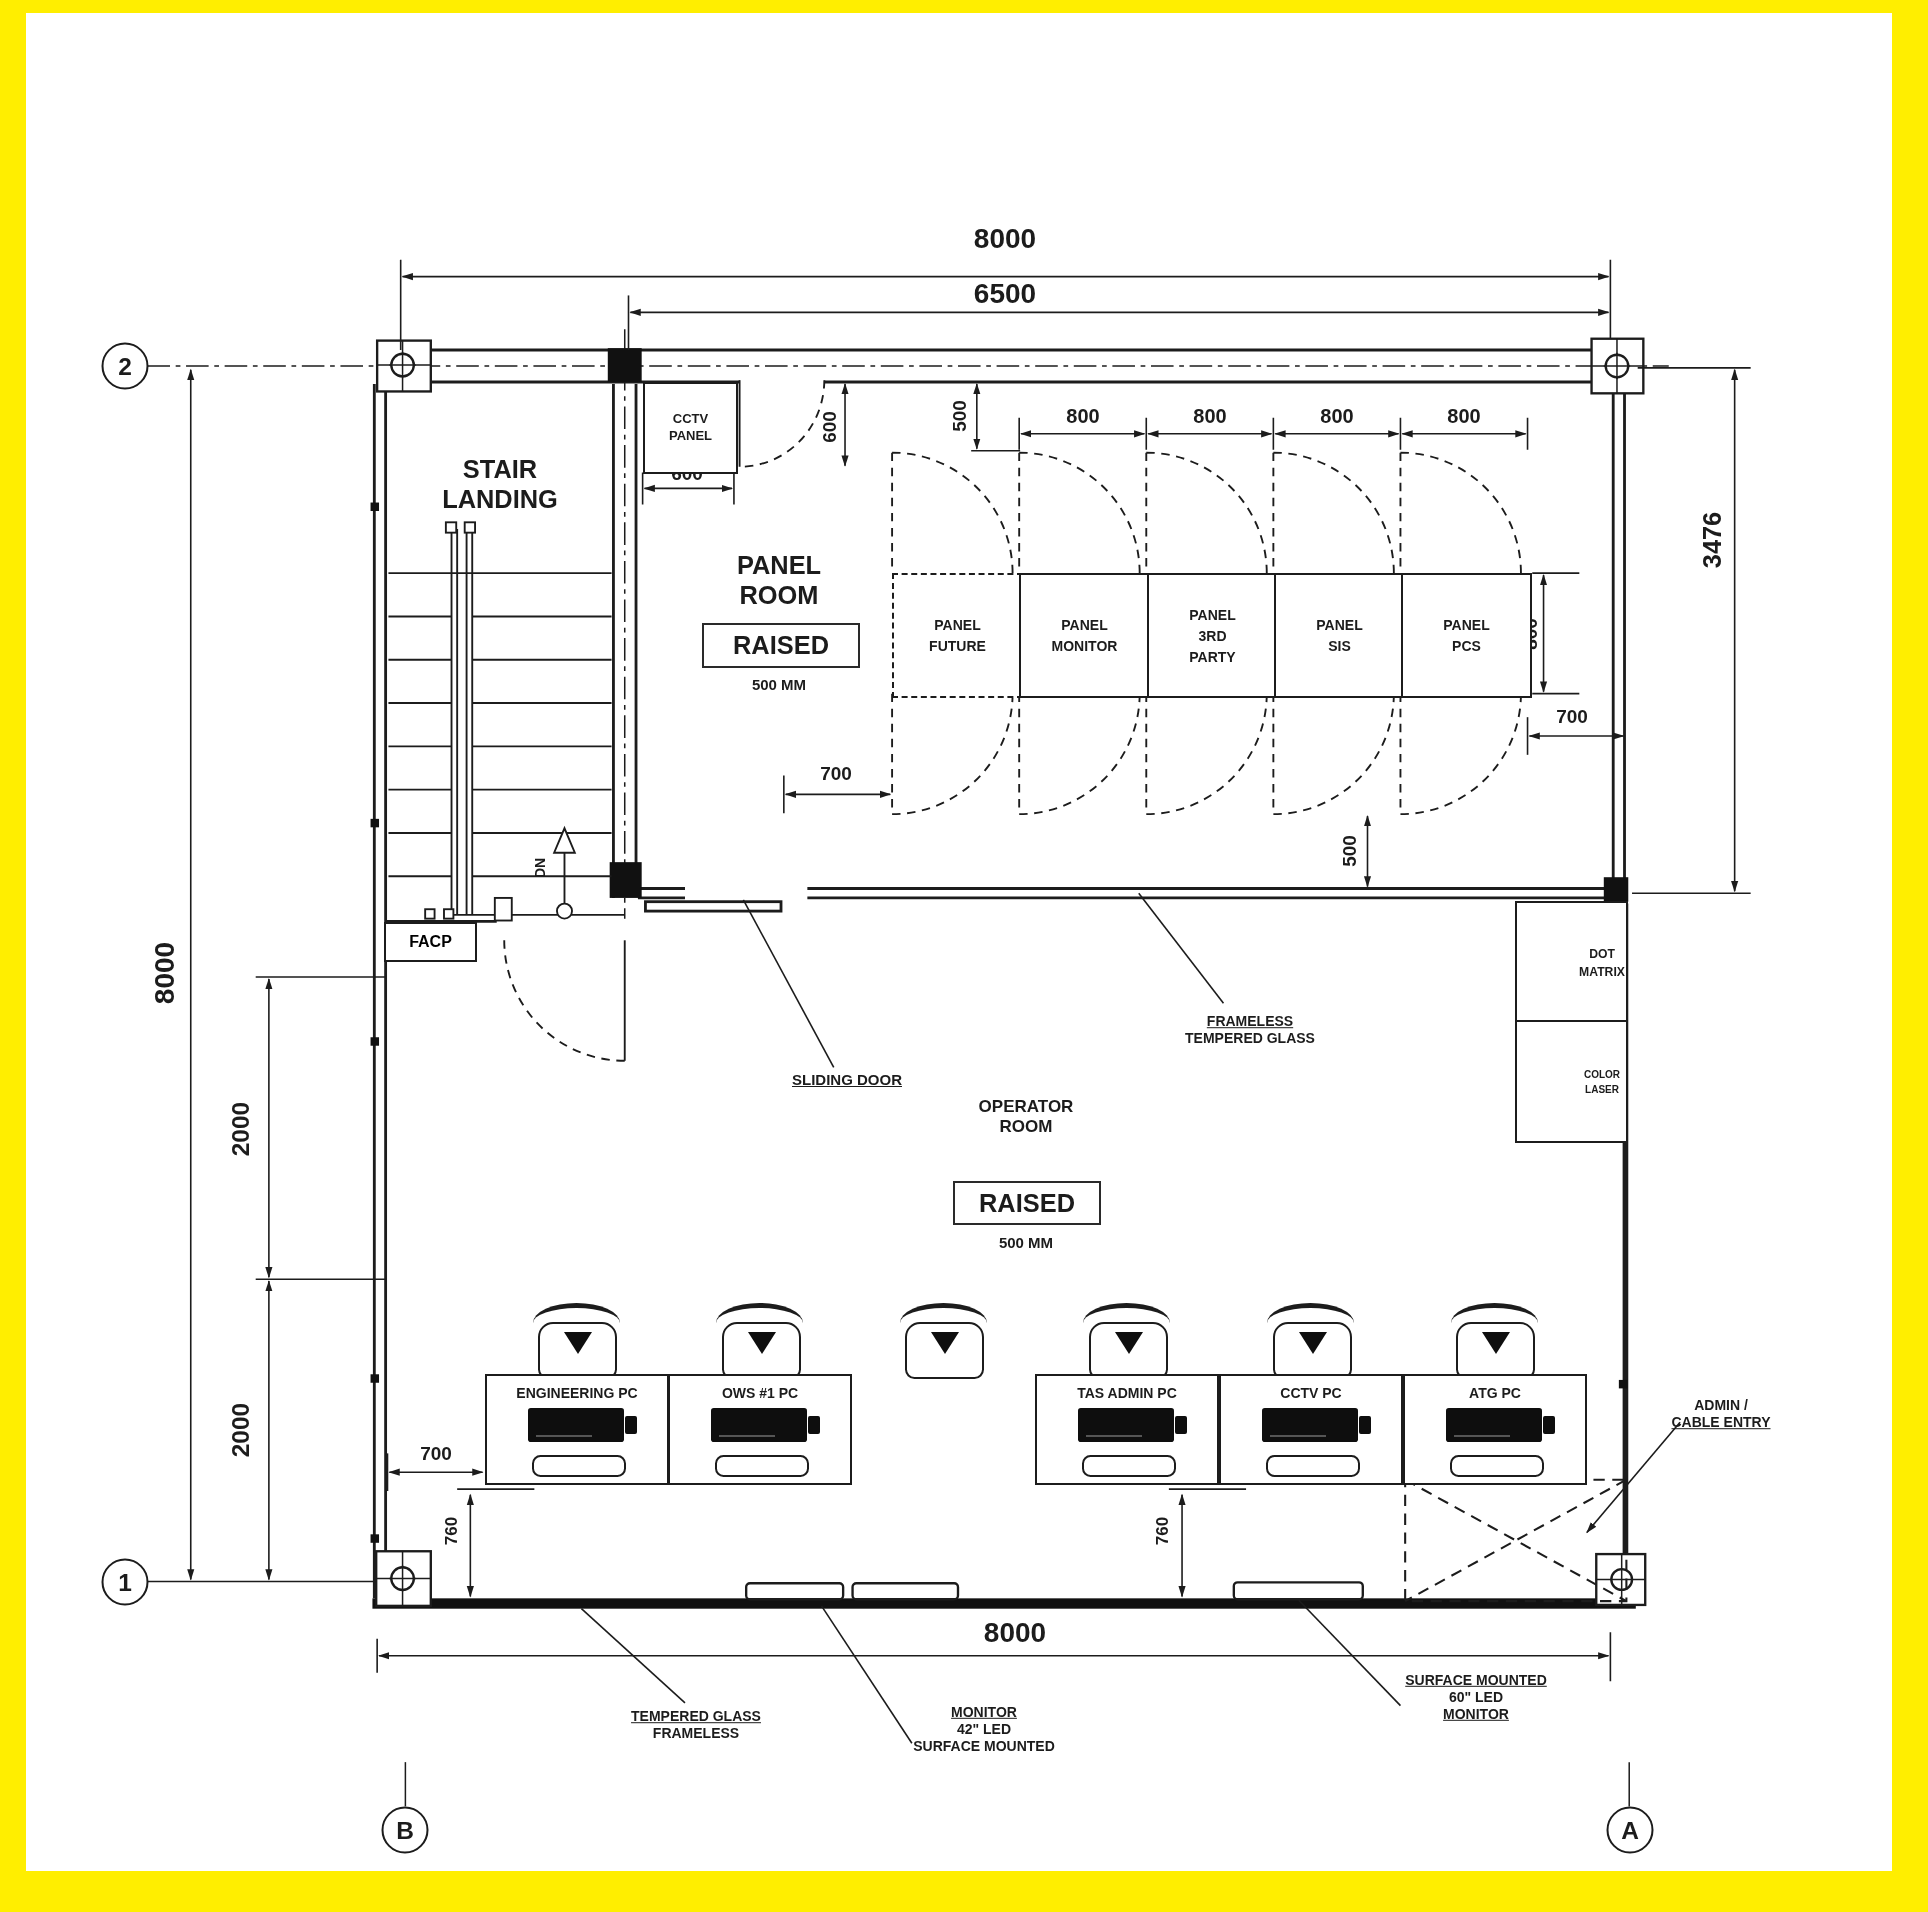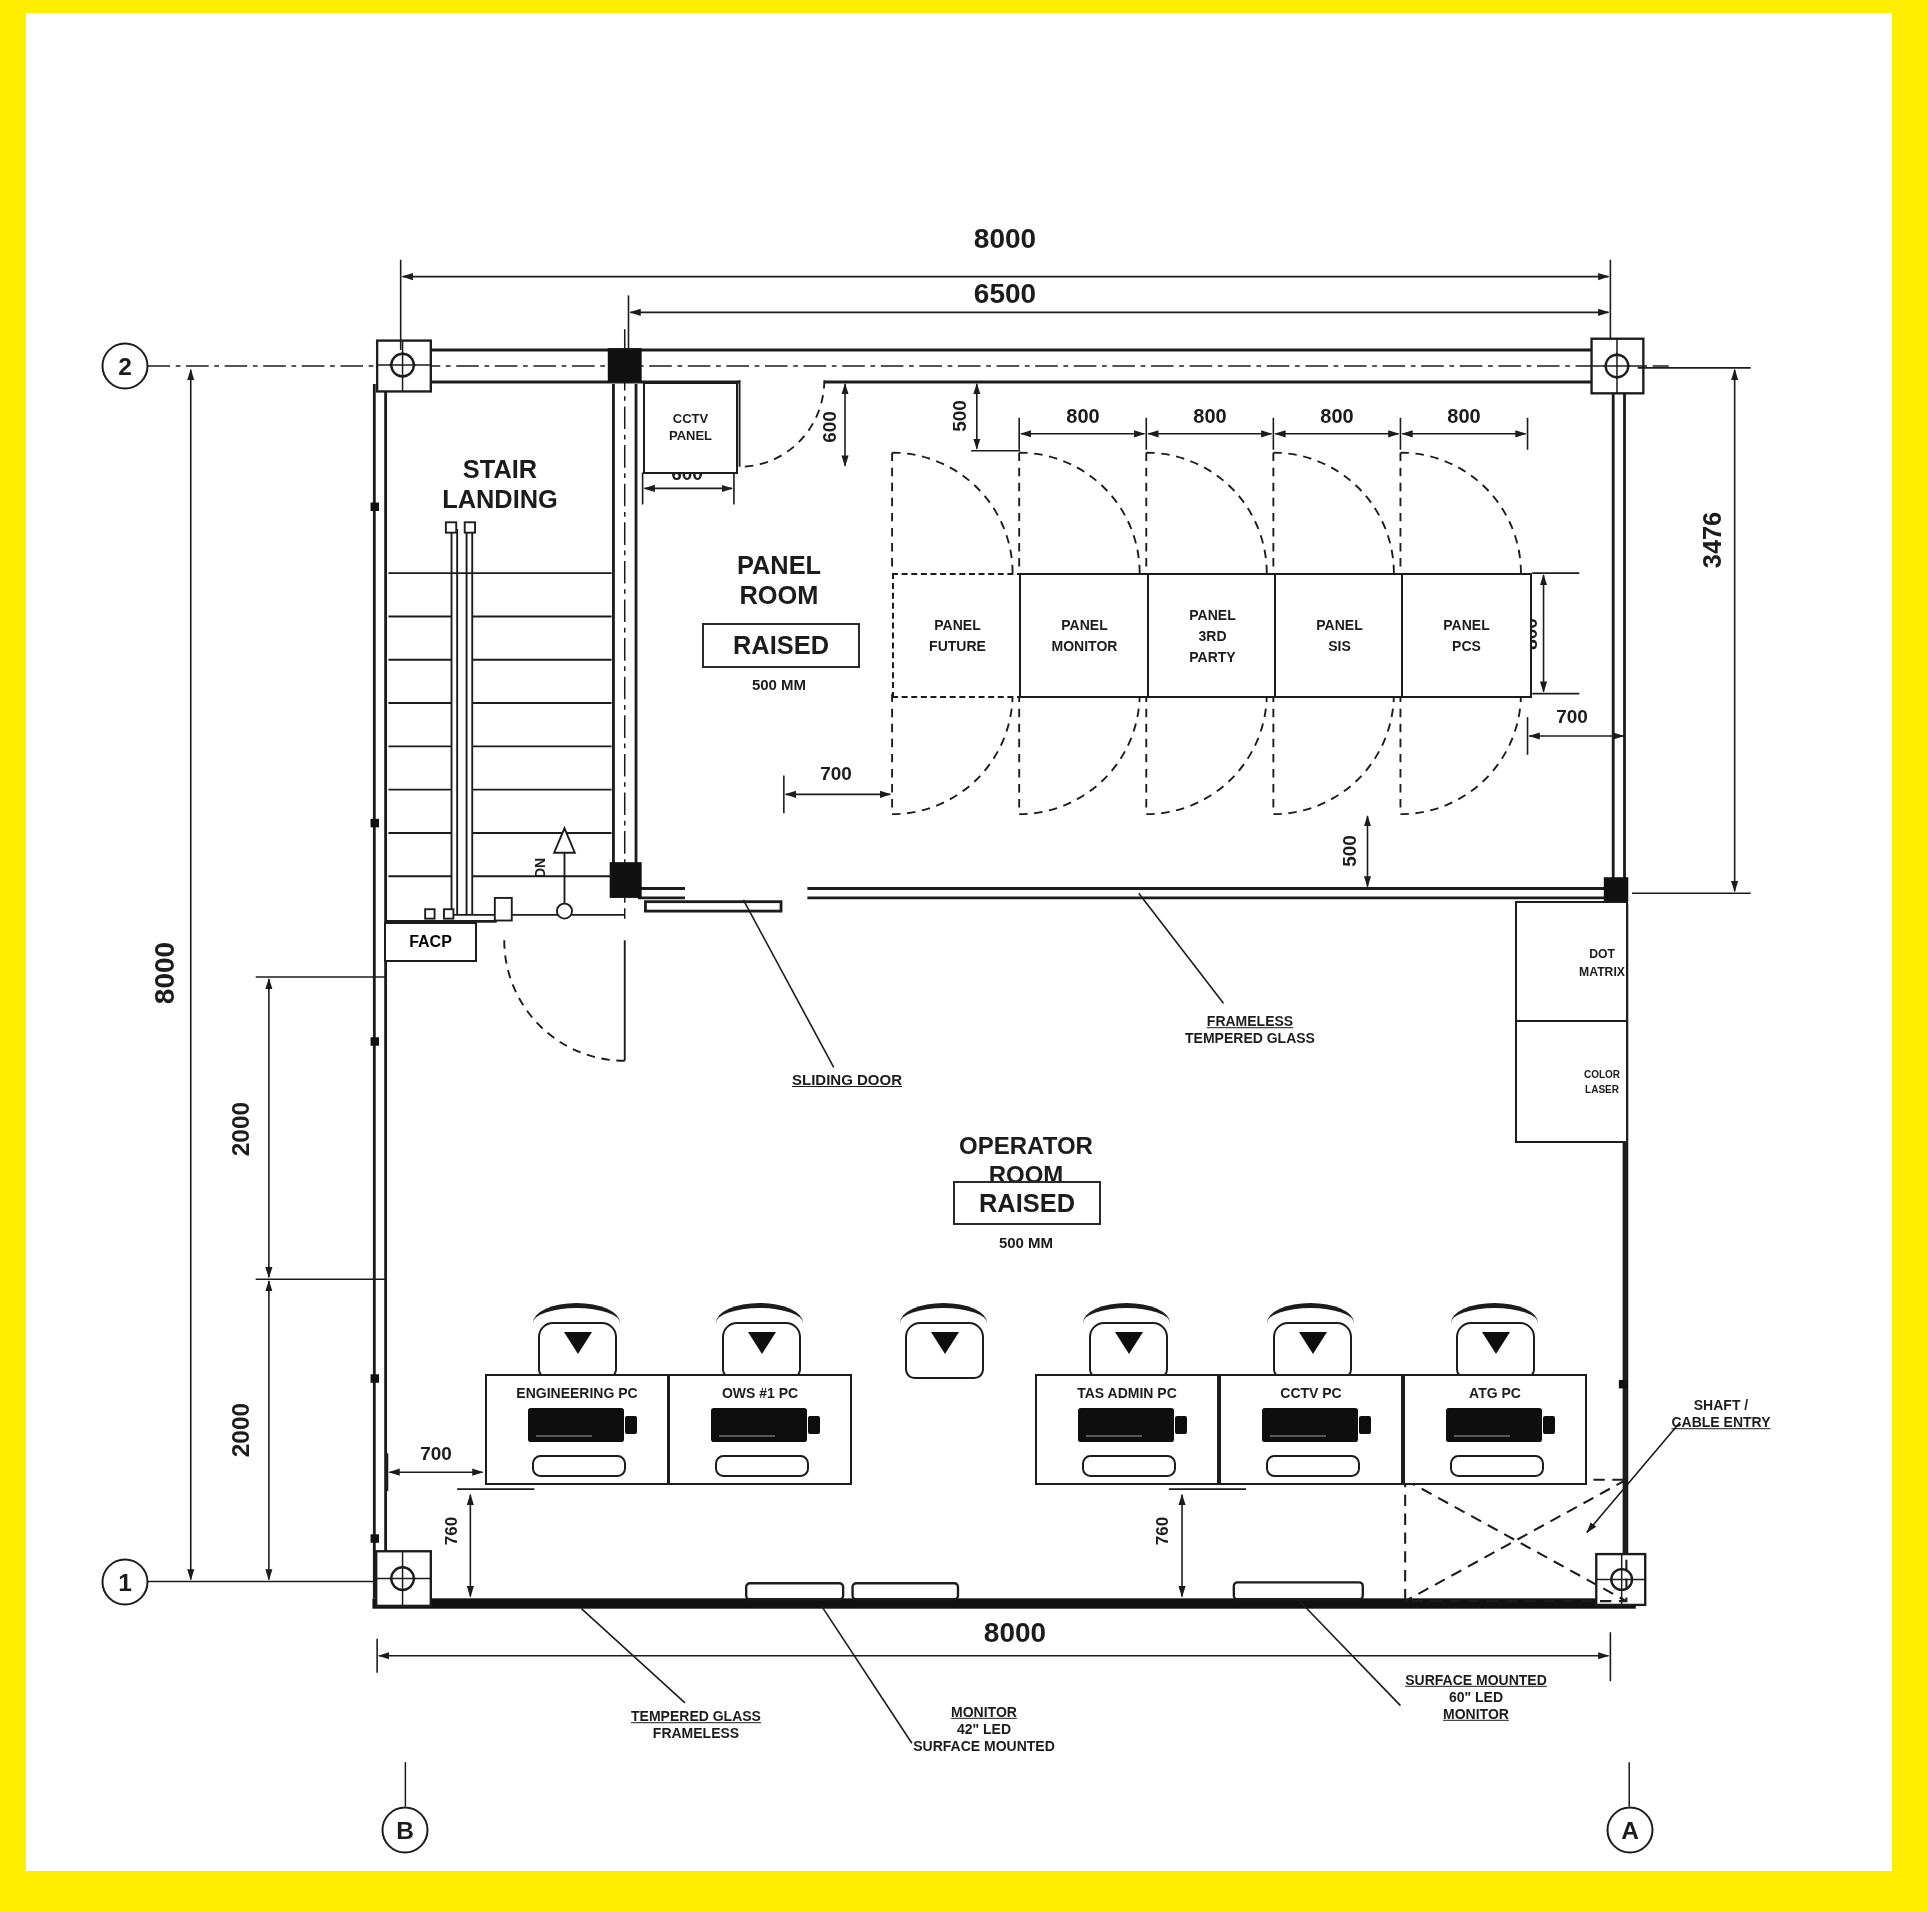--- a/index.html
+++ b/index.html
@@ -244,21 +244,21 @@
   </div>
   <div class="t" style="left:753px;top:567px;font-size:25.4px;">
     <span style="display:block;">PANEL</span>
     <span style="display:block;">ROOM</span>
   </div>
   <div class="raised" style="left:676px;top:610px;width:154px;height:41px;">
     <span>RAISED</span>
   </div>
   <div class="t" style="left:753px;top:672px;font-size:15px;">500 MM</div>
 
-  <div class="t" style="left:1000px;top:1148px;font-size:24px;">
+  <div class="t" style="left:1000px;top:1104px;font-size:17px;">
     <span style="display:block;">OPERATOR</span>
     <span style="display:block;">ROOM</span>
   </div>
   <div class="raised" style="left:927px;top:1168px;width:144px;height:40px;">
     <span>RAISED</span>
   </div>
   <div class="t" style="left:1000px;top:1230px;font-size:15px;">500 MM</div>
 
   <div class="panelbox" style="left:617px;top:369px;width:91px;height:88px;">
     <div class="plabel rot" style="font-size:13px;line-height:1.3;">
@@ -361,21 +361,21 @@
       <div class="mon"></div>
       <div class="tray"></div>
   </div>
 
   <div class="t ul" style="left:821px;top:1067px;font-size:15px;">SLIDING DOOR</div>
   <div class="t" style="left:1224px;top:1017px;font-size:14px;">
     <span class="ul" style="display:block;">FRAMELESS</span>
     <span style="display:block;">TEMPERED GLASS</span>
   </div>
   <div class="t" style="left:1695px;top:1401px;font-size:14px;">
-    <span style="display:block;">SHAFT /</span>
+    <span style="display:block;">ADMIN /</span>
     <span class="ul" style="display:block;">CABLE ENTRY</span>
   </div>
   <div class="t" style="left:670px;top:1712px;font-size:14px;">
     <span class="ul" style="display:block;">TEMPERED GLASS</span>
     <span style="display:block;">FRAMELESS</span>
   </div>
   <div class="t" style="left:958px;top:1716px;font-size:14px;">
     <span class="ul" style="display:block;">MONITOR</span>
     <span style="display:block;">42" LED</span>
     <span style="display:block;">SURFACE MOUNTED</span>

